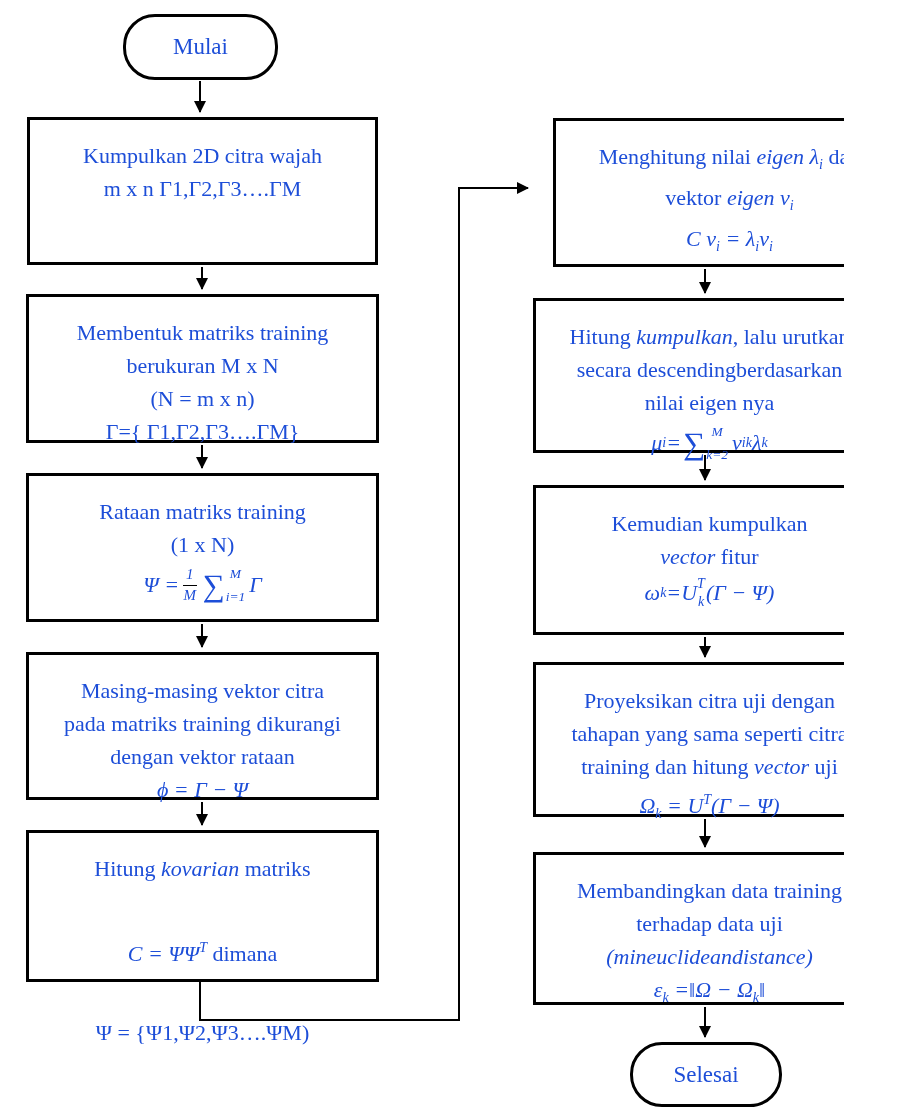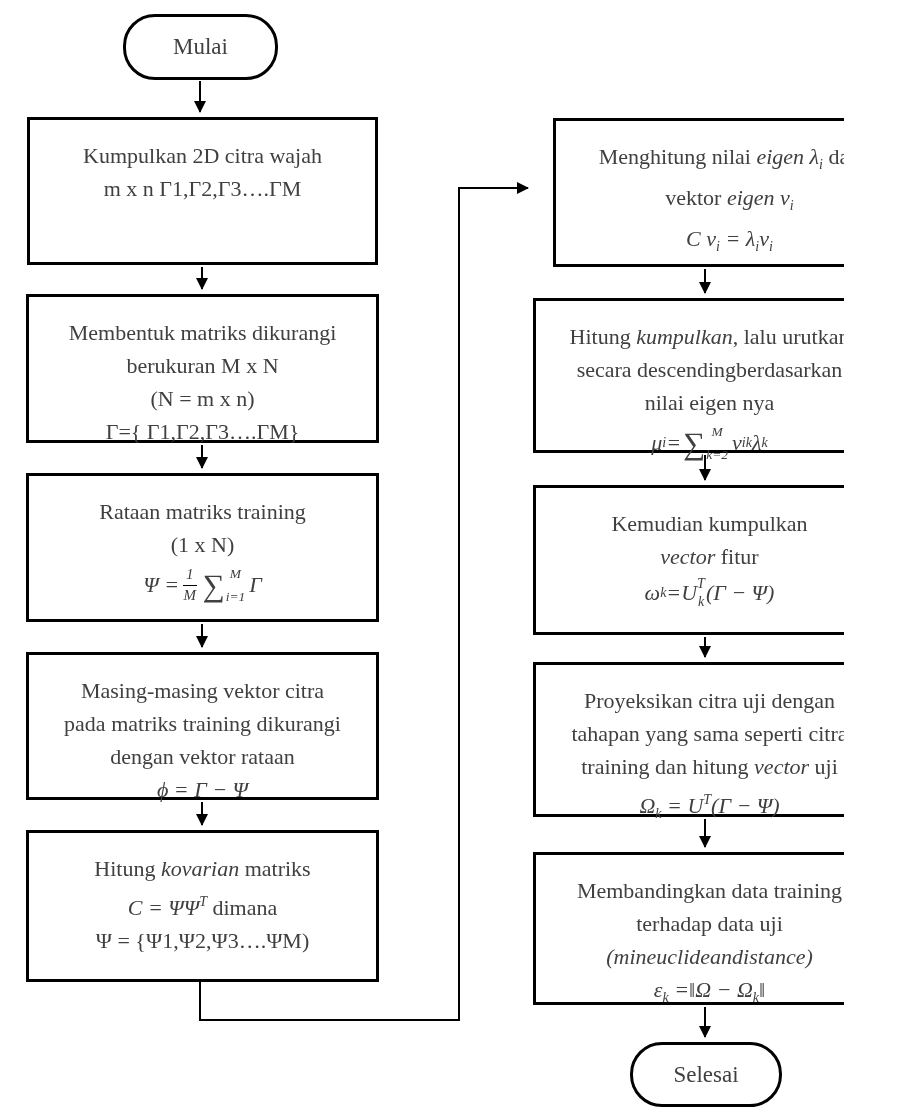--- a/index.html
+++ b/index.html
@@ -1,18 +1,18 @@
 <!DOCTYPE html>
 <html><head>
 <meta charset="utf-8">
 <style>
   html,body { margin:0; padding:0; background:#ffffff; }
   .canvas {
     position:relative; width:844px; height:1118px; background:#ffffff;
-    font-family:"Liberation Serif","DejaVu Serif",serif; color:#404040; overflow:hidden;
+    font-family:"Liberation Serif","DejaVu Serif",serif; color:#1d4ed8; overflow:hidden;
   }
   .box {
     position:absolute; border:3px solid #000000; background:#ffffff;
     box-sizing:border-box; display:flex; flex-direction:column; align-items:center;
     padding-top:19px; text-align:center; font-size:22px;
   }
   .terminal {
     position:absolute; border:3px solid #000000; border-radius:32px; background:#ffffff;
     box-sizing:border-box; display:flex; align-items:center; justify-content:center;
     font-size:23px;
@@ -57,21 +57,21 @@
   <div class="terminal" style="left:123px;top:14px;width:155px;height:66px;">
     <span>Mulai</span>
   </div>
 
   <div class="box" style="left:27px;top:117px;width:351px;height:148px;">
     <div class="line">Kumpulkan 2D citra wajah</div>
     <div class="line">m x n Γ1,Γ2,Γ3….ΓM</div>
   </div>
 
   <div class="box" style="left:26px;top:294px;width:353px;height:149px;">
-    <div class="line">Membentuk matriks dikurangi</div>
+    <div class="line">Membentuk matriks training</div>
     <div class="line">berukuran M x N</div>
     <div class="line">(N = m x n)</div>
     <div class="line">Γ={ Γ1,Γ2,Γ3….ΓM}</div>
   </div>
 
   <div class="box" style="left:26px;top:473px;width:353px;height:149px;">
     <div class="line">Rataan matriks training</div>
     <div class="line">(1 x N)</div>
     <div class="math-line">
       <span class="mi">Ψ =</span>
@@ -88,21 +88,21 @@
     </div>
   </div>
 
   <div class="box" style="left:26px;top:652px;width:353px;height:148px;">
     <div class="line">Masing-masing vektor citra</div>
     <div class="line">pada matriks training dikurangi</div>
     <div class="line">dengan vektor rataan</div>
     <div class="line mi">ϕ = Γ − Ψ</div>
   </div>
 
-  <div class="box" style="left:26px;top:830px;width:353px;height:152px;">
+  <div class="box" style="left:26px;top:830px;width:353px;height:152px;gap:46px;">
     <div class="line"><span>Hitung </span><span class="em">kovarian</span><span> matriks</span></div>
     <div class="line"><span class="mi">C = ΨΨ</span><span class="ssup">T</span><span> dimana</span></div>
     <div class="line">Ψ = {Ψ1,Ψ2,Ψ3….ΨM)</div>
   </div>
 
   <div class="box" style="left:553px;top:118px;width:353px;height:149px;">
     <div class="line"><span>Menghitung nilai </span><span class="em">eigen</span><span class="mi"> λ</span><span class="ssub">i</span><span> dan</span></div>
     <div class="line"><span>vektor </span><span class="em">eigen</span><span class="mi"> v</span><span class="ssub">i</span></div>
     <div class="line"><span class="mi">C v</span><span class="ssub">i</span><span class="mi"> = λ</span><span class="ssub">i</span><span class="mi">v</span><span class="ssub">i</span></div>
   </div>

